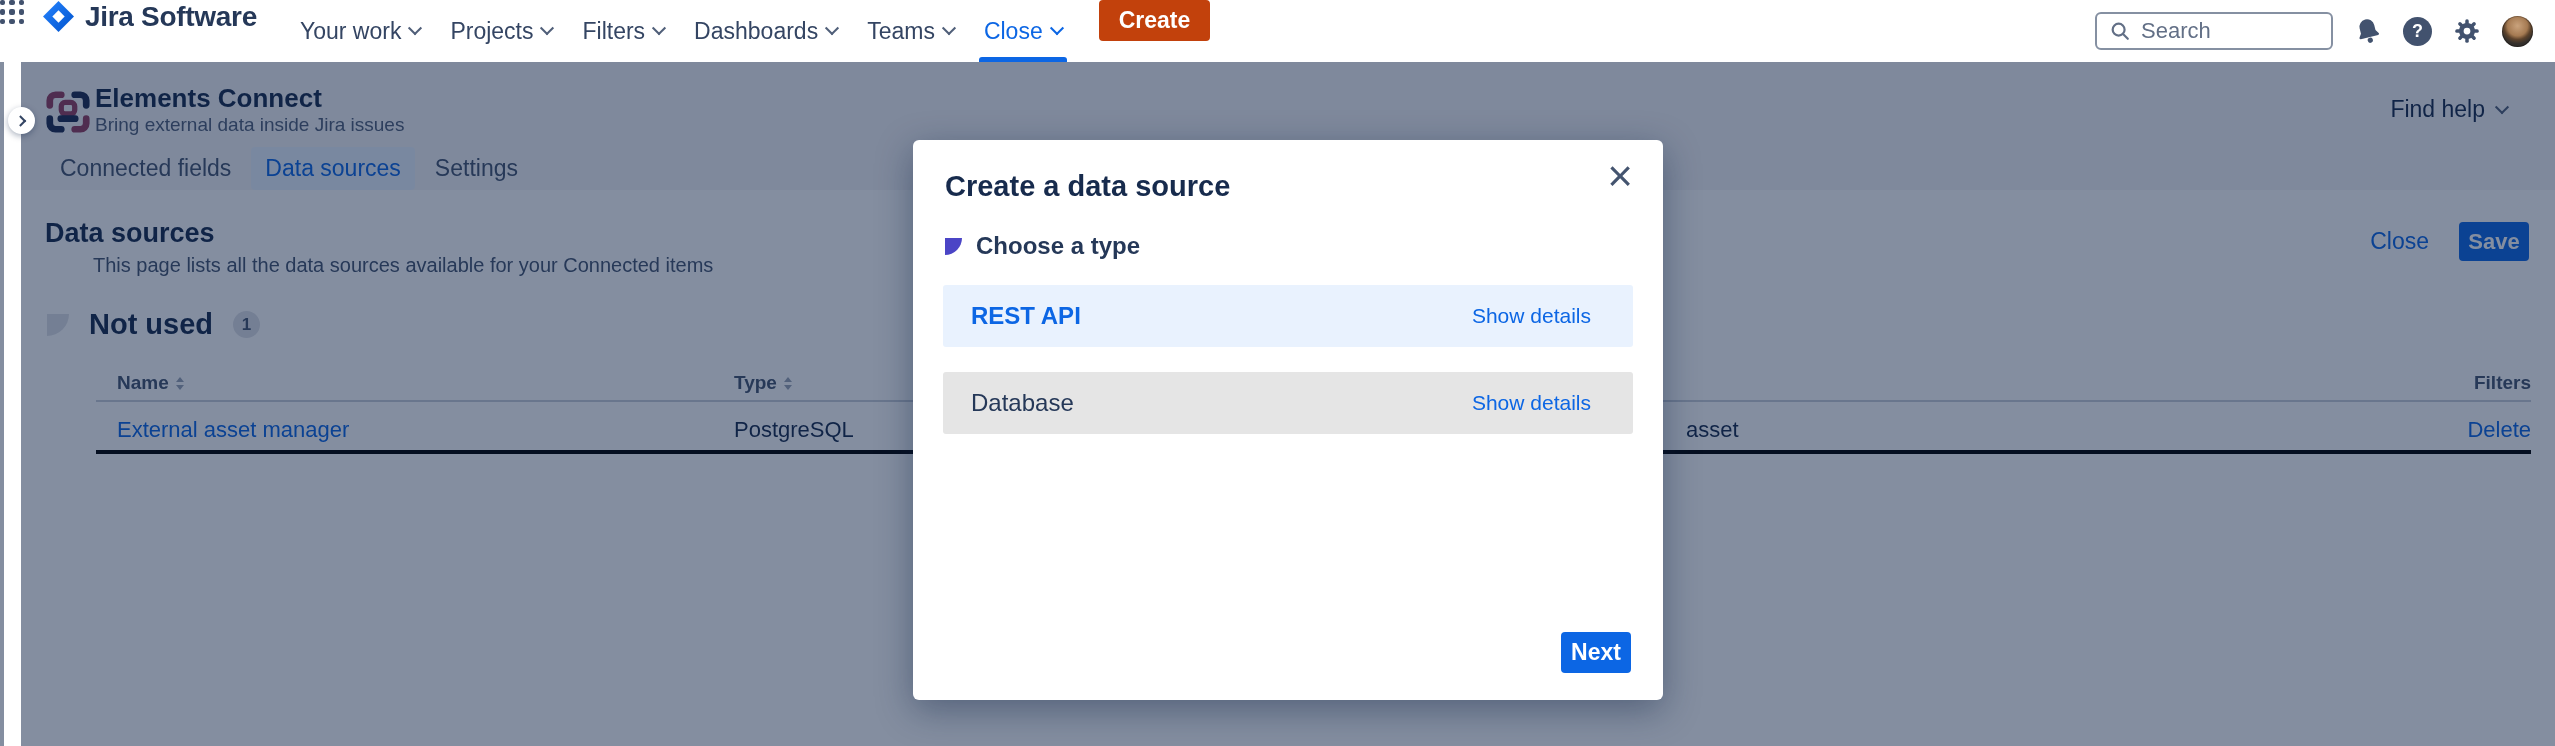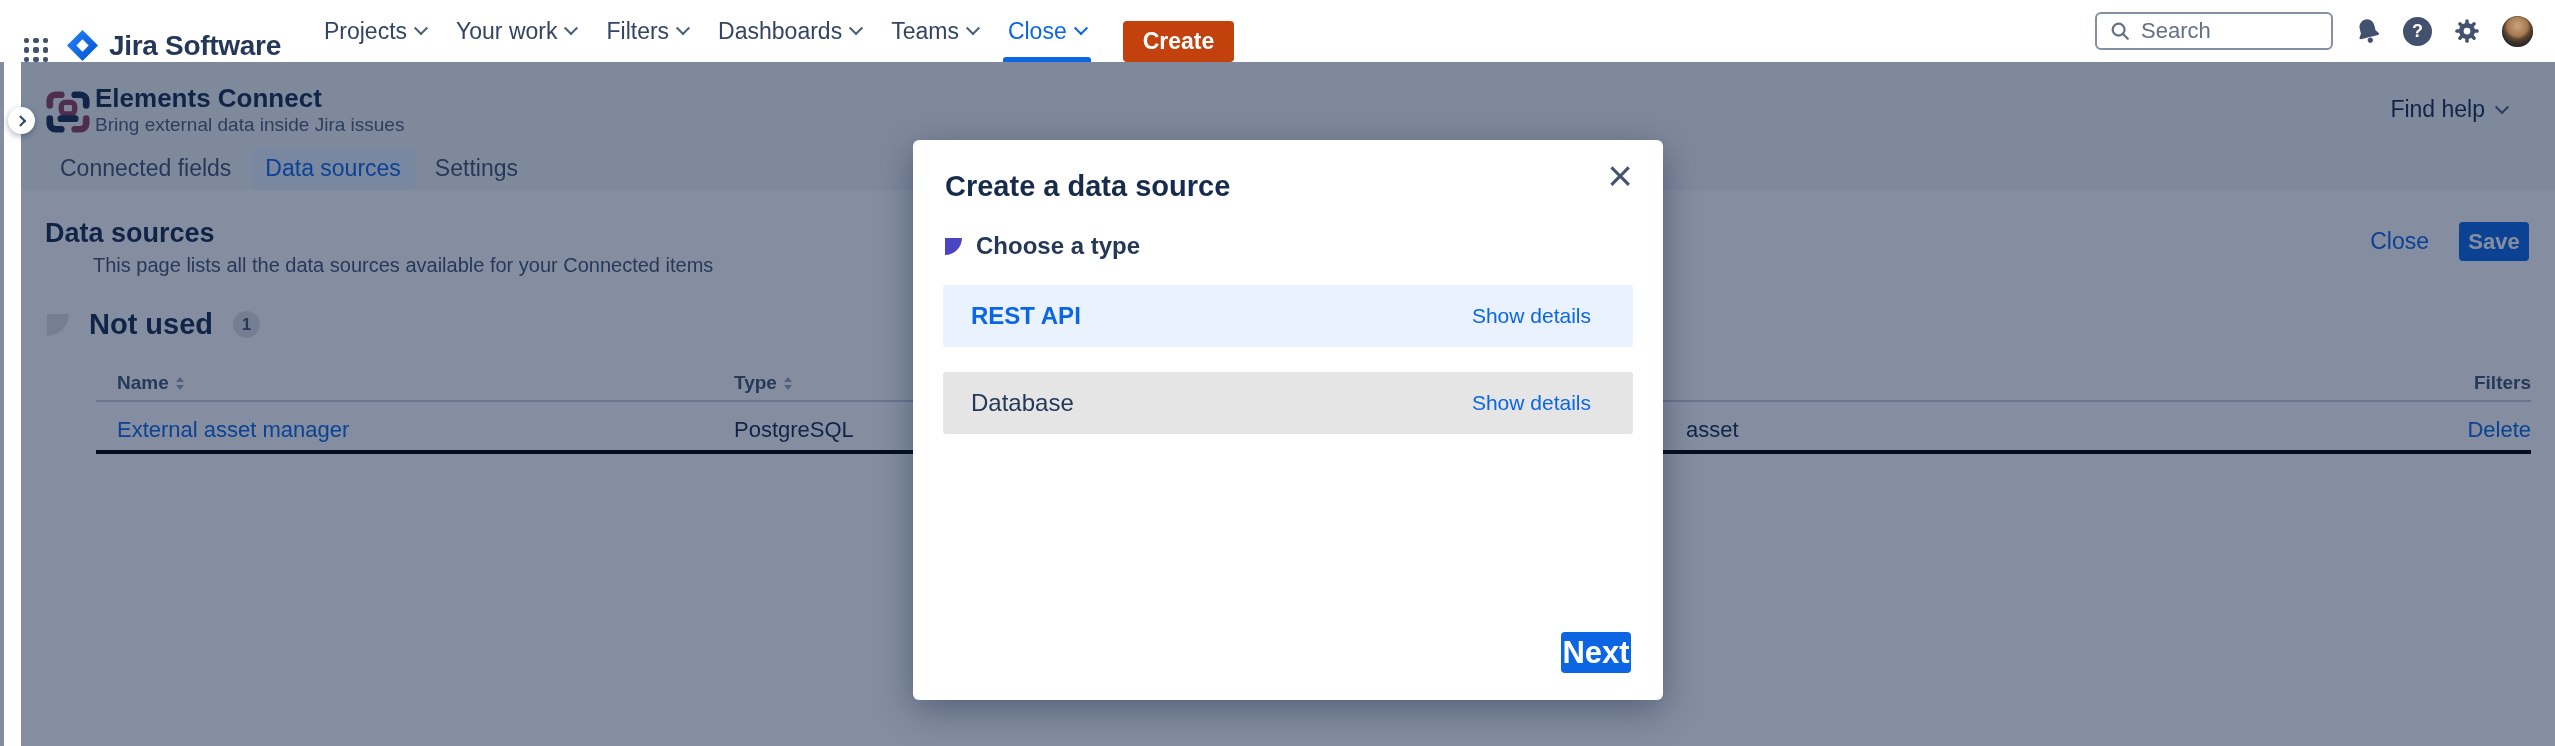--- a/index.html
+++ b/index.html
@@ -2,21 +2,21 @@
 <html><head>
 <meta charset="utf-8">
 <style>
   * { margin:0; padding:0; box-sizing:border-box; font-family:"Liberation Sans", sans-serif; }
   html,body { width:2555px; height:746px; overflow:hidden; background:#fff; }
   .page { position:relative; width:2555px; height:746px; background:#fff; }
 
   
   .topnav { position:absolute; top:0; left:0; right:0; height:62px; background:#fff; z-index:200;
             display:flex; align-items:center; justify-content:space-between; }
-  .nav-left { display:flex; align-items:flex-end; height:100%; padding-left:24px; }
+  .nav-left { display:flex; align-items:flex-start; height:100%; }
   .appswitcher { background:none; border:none; cursor:pointer; margin-right:18px; display:flex; }
   .grid-icon { width:24px; height:24px; display:grid; grid-template-columns:repeat(3,1fr); grid-template-rows:repeat(3,1fr); gap:4px; }
   .grid-icon i { background:#42526E; border-radius:2px; }
   .brand { display:flex; align-items:center; gap:10px; margin-right:28px; cursor:pointer; text-decoration:none; }
   .brand-text { font-size:28px; font-weight:600; color:#253858; letter-spacing:-0.3px; }
   .nav-items { display:flex; align-items:center; height:100%; }
   .nav-item { position:relative; height:62px; display:flex; align-items:center; gap:9px; padding:0 15px;
               background:none; border:none; cursor:pointer; font-size:23px; color:#344563; }
   .nav-item .cvd { border-color:#505F79; }
   .nav-item.active { color:#0C66E4; }
@@ -100,21 +100,21 @@
   .step-label { font-size:24px; font-weight:600; color:#253858; }
   .opt { position:absolute; left:30px; width:690px; height:62px; display:flex; align-items:center;
          justify-content:space-between; padding:0 42px 0 28px; cursor:pointer; border-radius:3px; }
   .opt-rest { top:145px; background:#E9F2FE; }
   .opt-db   { top:232px; background:#e5e5e5; }
   .opt-label { font-size:24px; font-weight:600; }
   .opt-rest .opt-label { color:#0C66E4; }
   .opt-db .opt-label { color:#253858; font-weight:500; }
   .opt-details { font-size:21px; color:#0C66E4; text-decoration:none; cursor:pointer; }
   .next-btn { position:absolute; right:32px; bottom:27px; width:70px; height:41px; background:#0C66E4; color:#fff;
-              border:none; border-radius:4px; font-size:31px; font-weight:600; cursor:pointer; }
+              border:none; border-radius:4px; font-size:23px; font-weight:600; cursor:pointer; }
 </style>
 </head>
 <body>
 
 <div class="page">
 
   <header class="topnav">
     <div class="nav-left">
       <button class="appswitcher">
         <span class="grid-icon">
@@ -137,25 +137,25 @@
                 <stop offset="1" stop-color="#0052CC"></stop>
           </linearGradient>
             </defs>
           <path d="M16 1 L31 16 L16 31 L1 16 Z" fill="url(#jg)"></path>
           <path d="M16 10 L22 16 L16 22 L10 16 Z" fill="#fff"></path>
         </svg>
         <span class="brand-text">Jira Software</span>
       </a>
       <nav class="nav-items">
         <button class="nav-item">
+          <span>Your work</span>
+          <span class="cvd"></span>
+        </button>
+        <button class="nav-item">
           <span>Projects</span>
-          <span class="cvd"></span>
-        </button>
-        <button class="nav-item">
-          <span>Your work</span>
           <span class="cvd"></span>
         </button>
         <button class="nav-item">
           <span>Filters</span>
           <span class="cvd"></span>
         </button>
         <button class="nav-item">
           <span>Dashboards</span>
           <span class="cvd"></span>
         </button>

